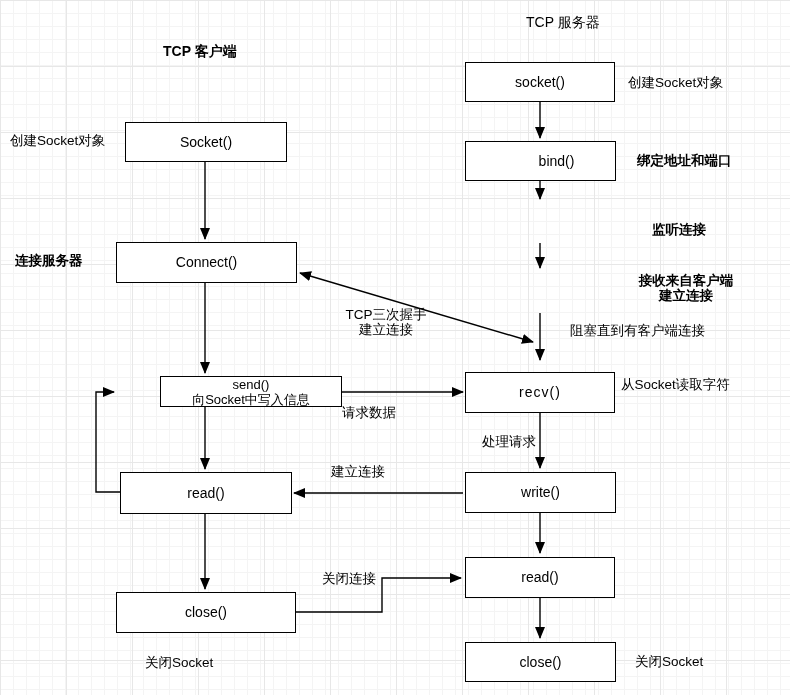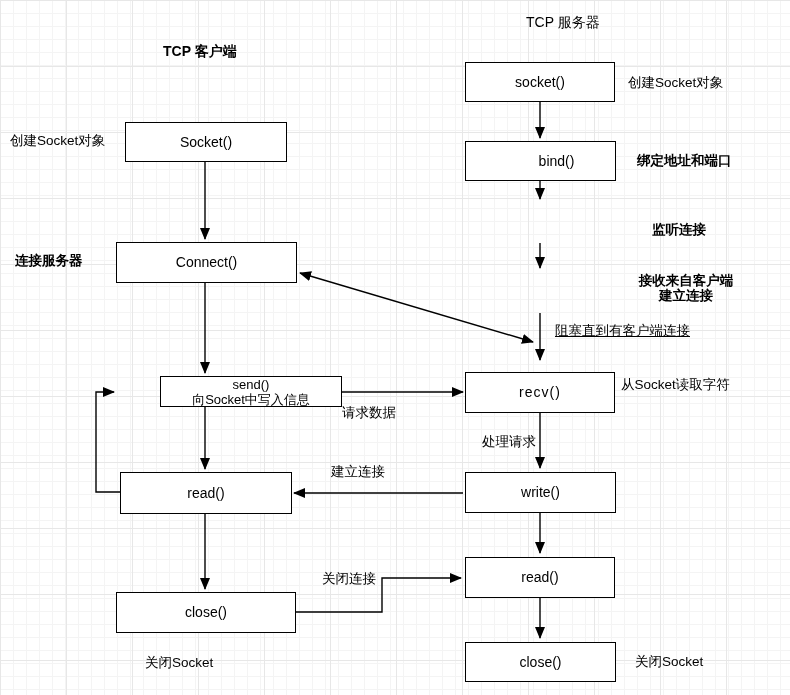--- a/index.html
+++ b/index.html
@@ -104,22 +104,26 @@
   <div class="lbl b" style="left:15px;top:253px;">连接服务器</div>
   <div class="lbl" style="left:145px;top:655px;">关闭Socket</div>
 
   <div class="lbl" style="left:628px;top:75px;">创建Socket对象</div>
   <div class="lbl b" style="left:637px;top:153px;">绑定地址和端口</div>
   <div class="lbl b" style="left:652px;top:222px;">监听连接</div>
   <div class="lbl b ctr" style="left:620px;top:273px;width:132px;">
     <span>接收来自客户端</span><br>
     <span>建立连接</span>
   </div>
-  <div class="lbl" style="left:555px;top:323px;text-decoration:underline;">阻塞直到有客户端连接</div>
+  <div class="lbl" style="left:570px;top:323px;">阻塞直到有客户端连接</div>
   <div class="lbl" style="left:621px;top:377px;">从Socket读取字符</div>
   <div class="lbl" style="left:482px;top:434px;">处理请求</div>
   <div class="lbl" style="left:635px;top:654px;">关闭Socket</div>
 
+  <div class="lbl ctr" style="left:330px;top:307px;width:112px;">
+    <span>TCP三次握手</span><br>
+    <span>建立连接</span>
+  </div>
   <div class="lbl" style="left:342px;top:405px;">请求数据</div>
   <div class="lbl" style="left:331px;top:464px;">建立连接</div>
   <div class="lbl" style="left:322px;top:571px;">关闭连接</div>
 
 </div>
 
 </body></html>

